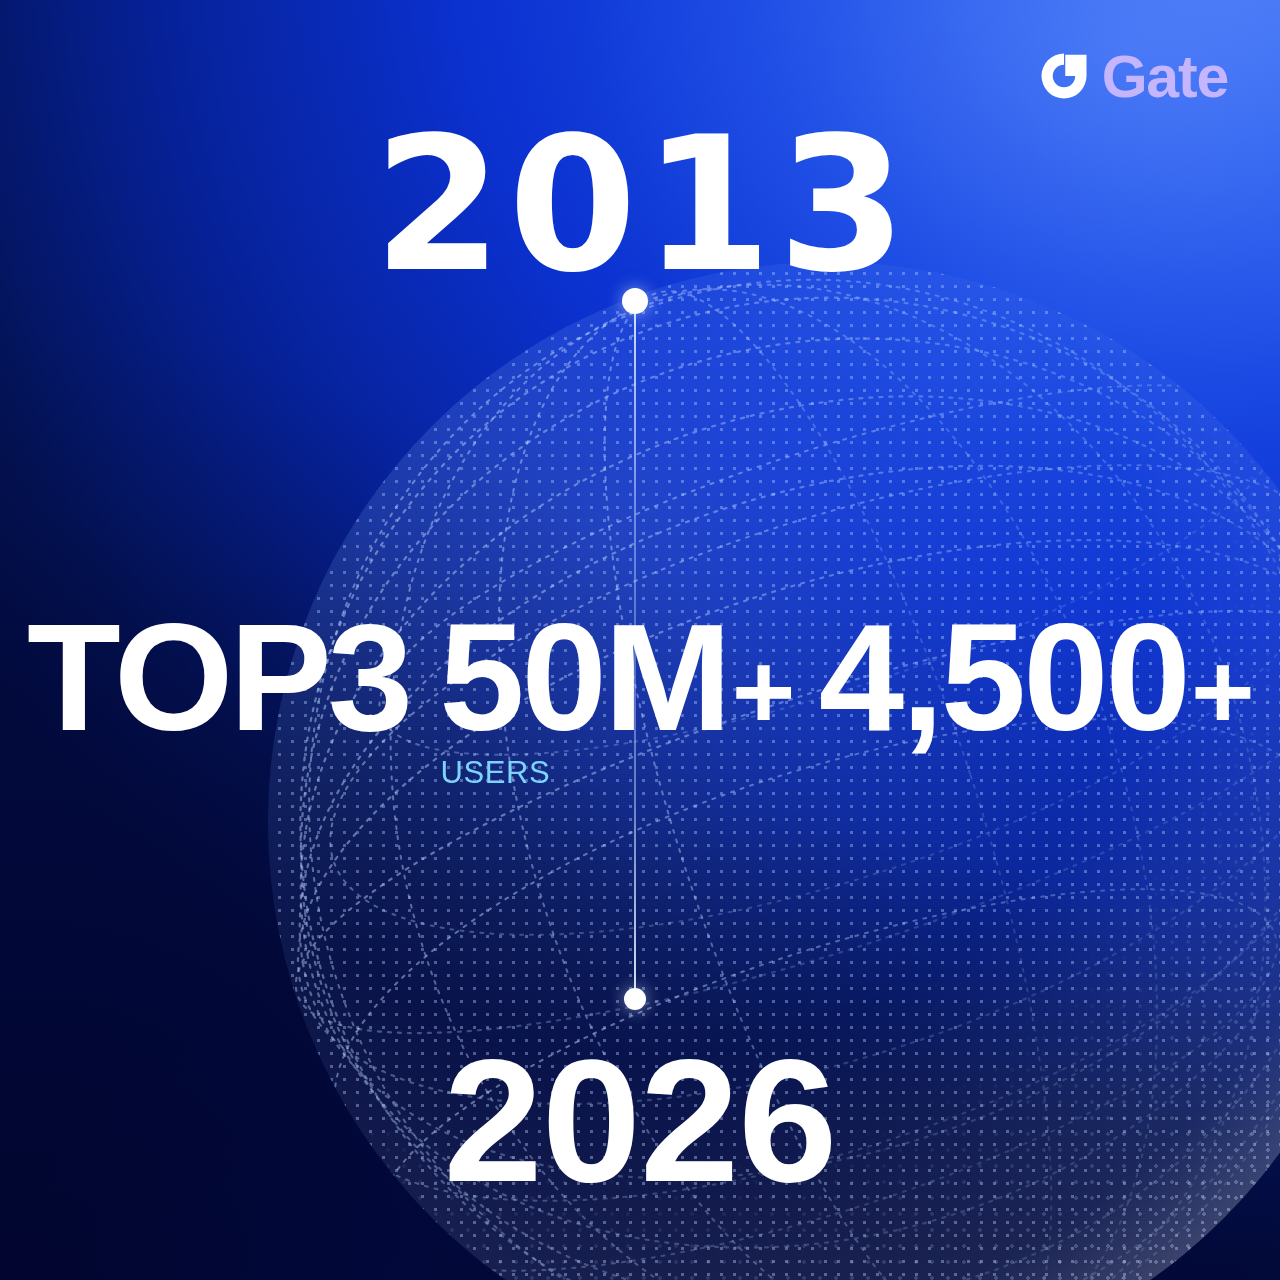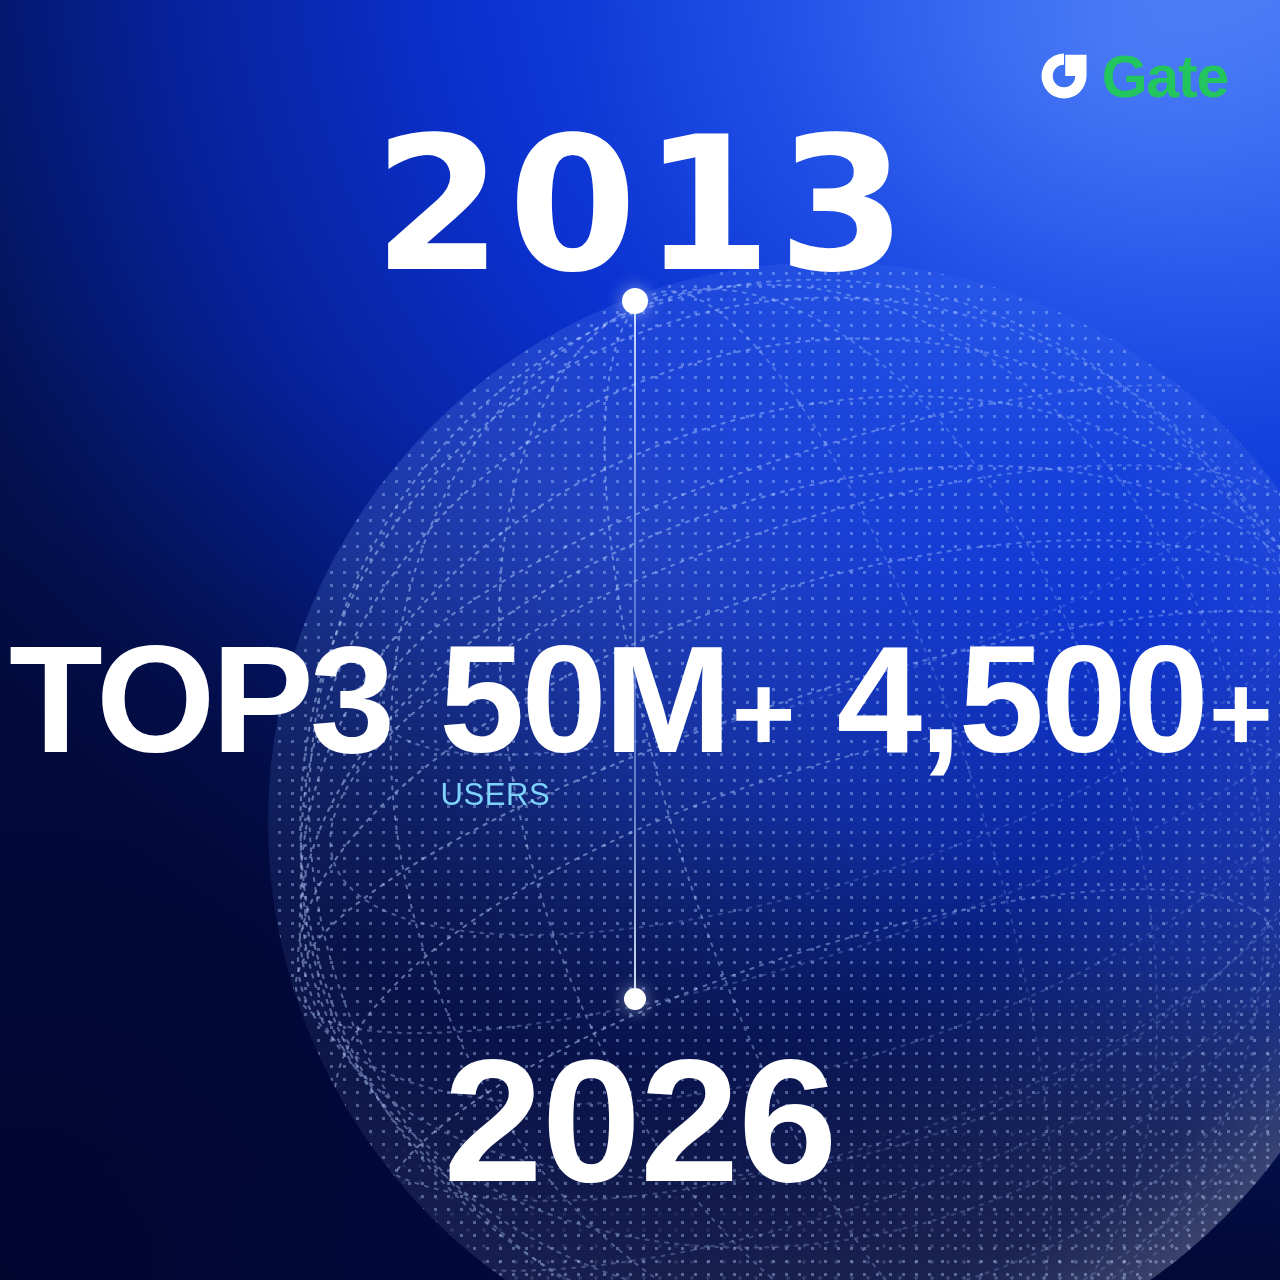--- a/index.html
+++ b/index.html
@@ -132,21 +132,21 @@
 
   
   .brand{
     position:absolute;
     right:52px; top:46px;
     display:flex; align-items:center; gap:13px;
     height:60px;
   }
   .brand-mark{ width:50px; height:50px; display:block; }
   .brand-word{
-    color:#22c55e;
+    color:#c4b5fd;
     font-size:59px;
     line-height:1;
     font-weight:700;
     letter-spacing:-1.2px;
     font-family:"Liberation Sans", sans-serif;
     transform:translateY(1px);
   }
 
   
   .year{
@@ -174,26 +174,26 @@
     font-weight:700;
     letter-spacing:-1px;
     font-family:"Liberation Sans", sans-serif;
     transform:scaleX(1.02);
   }
 
   
   .stats{
     position:absolute;
     left:0; right:0;
-    top:570px;
+    top:548px;
     height:200px;
     display:flex;
     align-items:flex-end;
     justify-content:center;
-    gap:48px;
+    gap:30px;
     padding:0 68px;
   }
   .stat{ position:relative; }
   .stat-value{
     display:flex;
     align-items:baseline;
     color:#ffffff;
     font-weight:700;
     font-size:152px;
     line-height:0.93;

